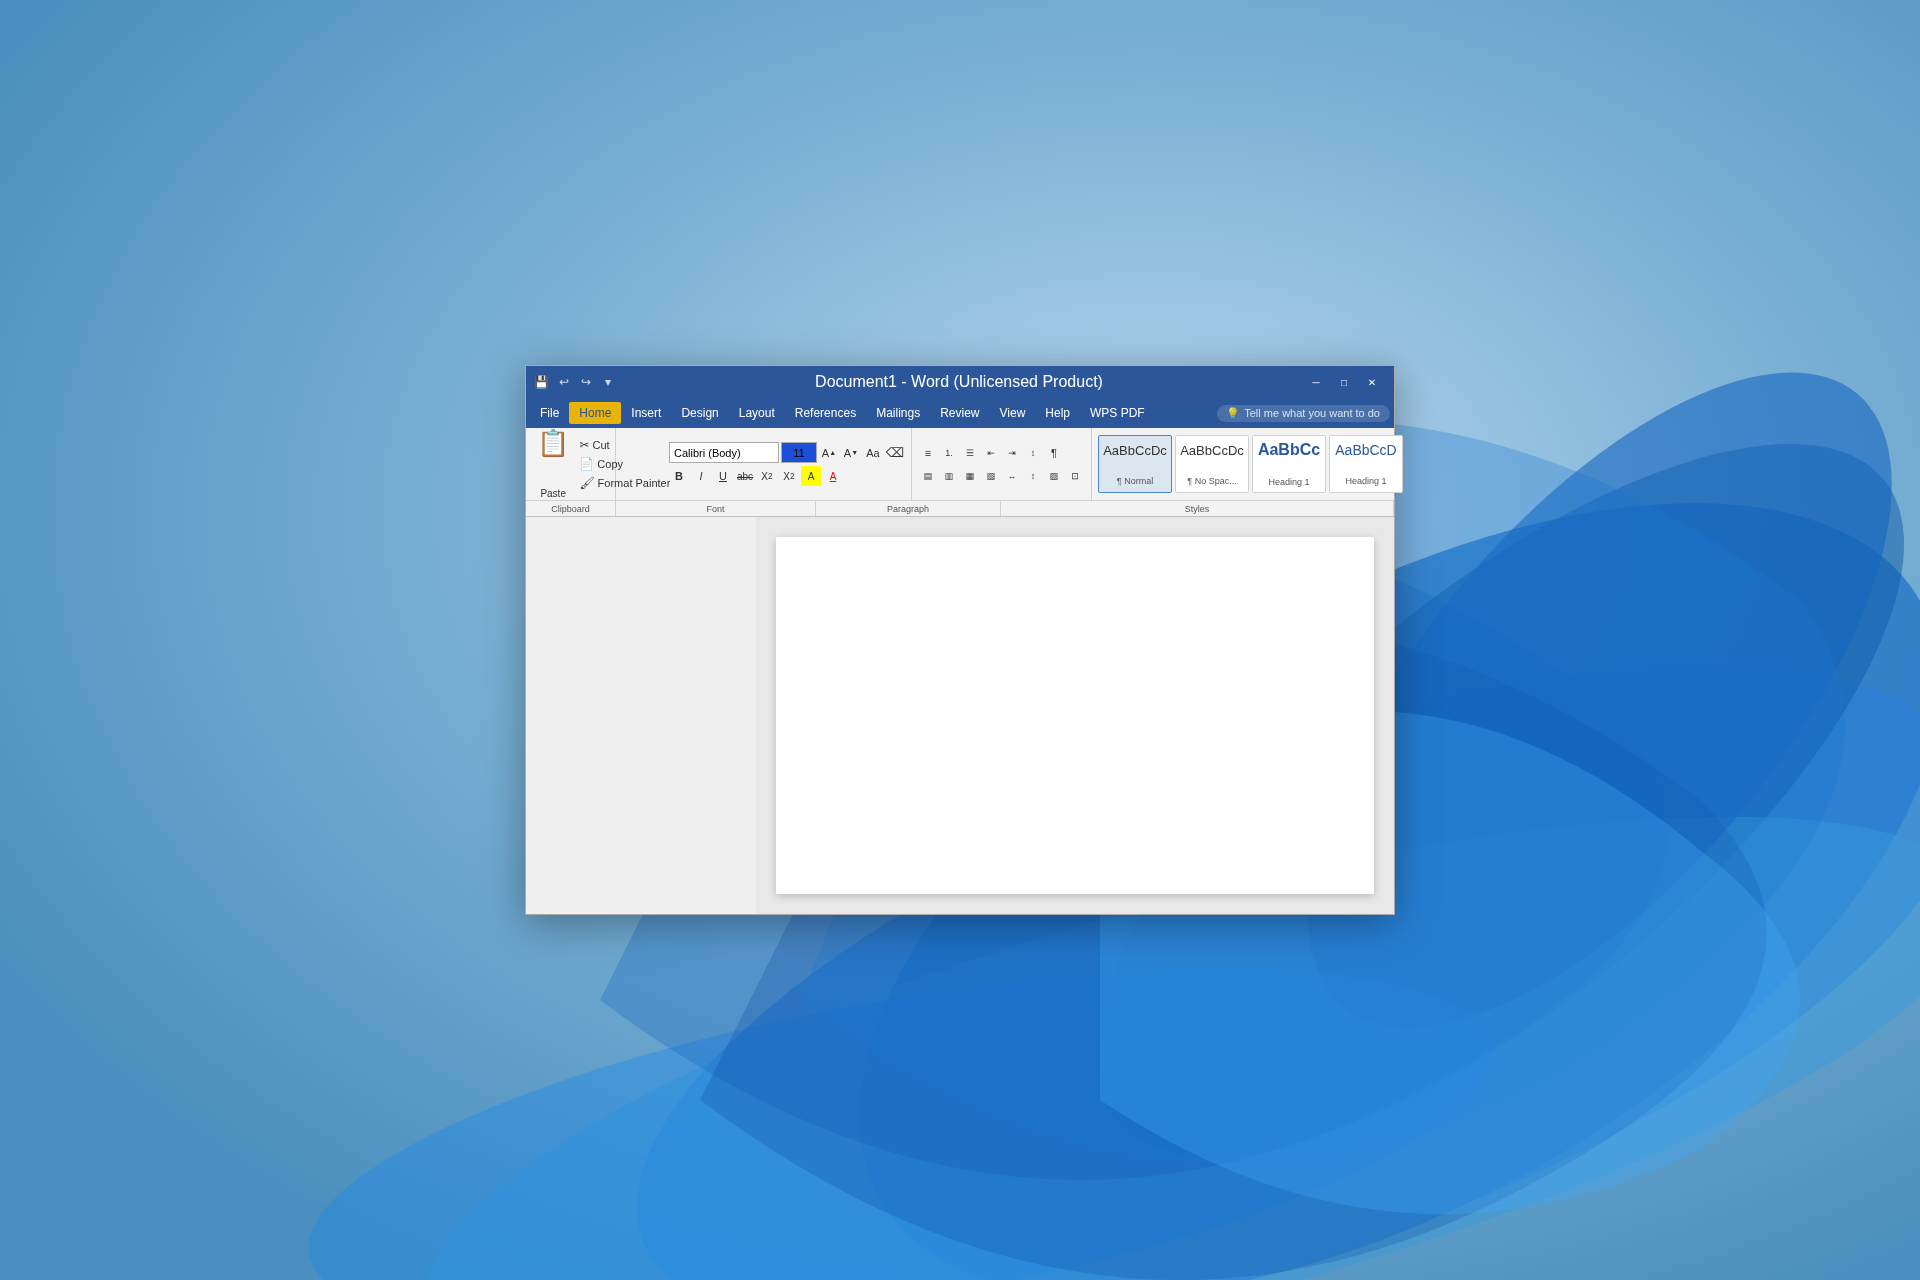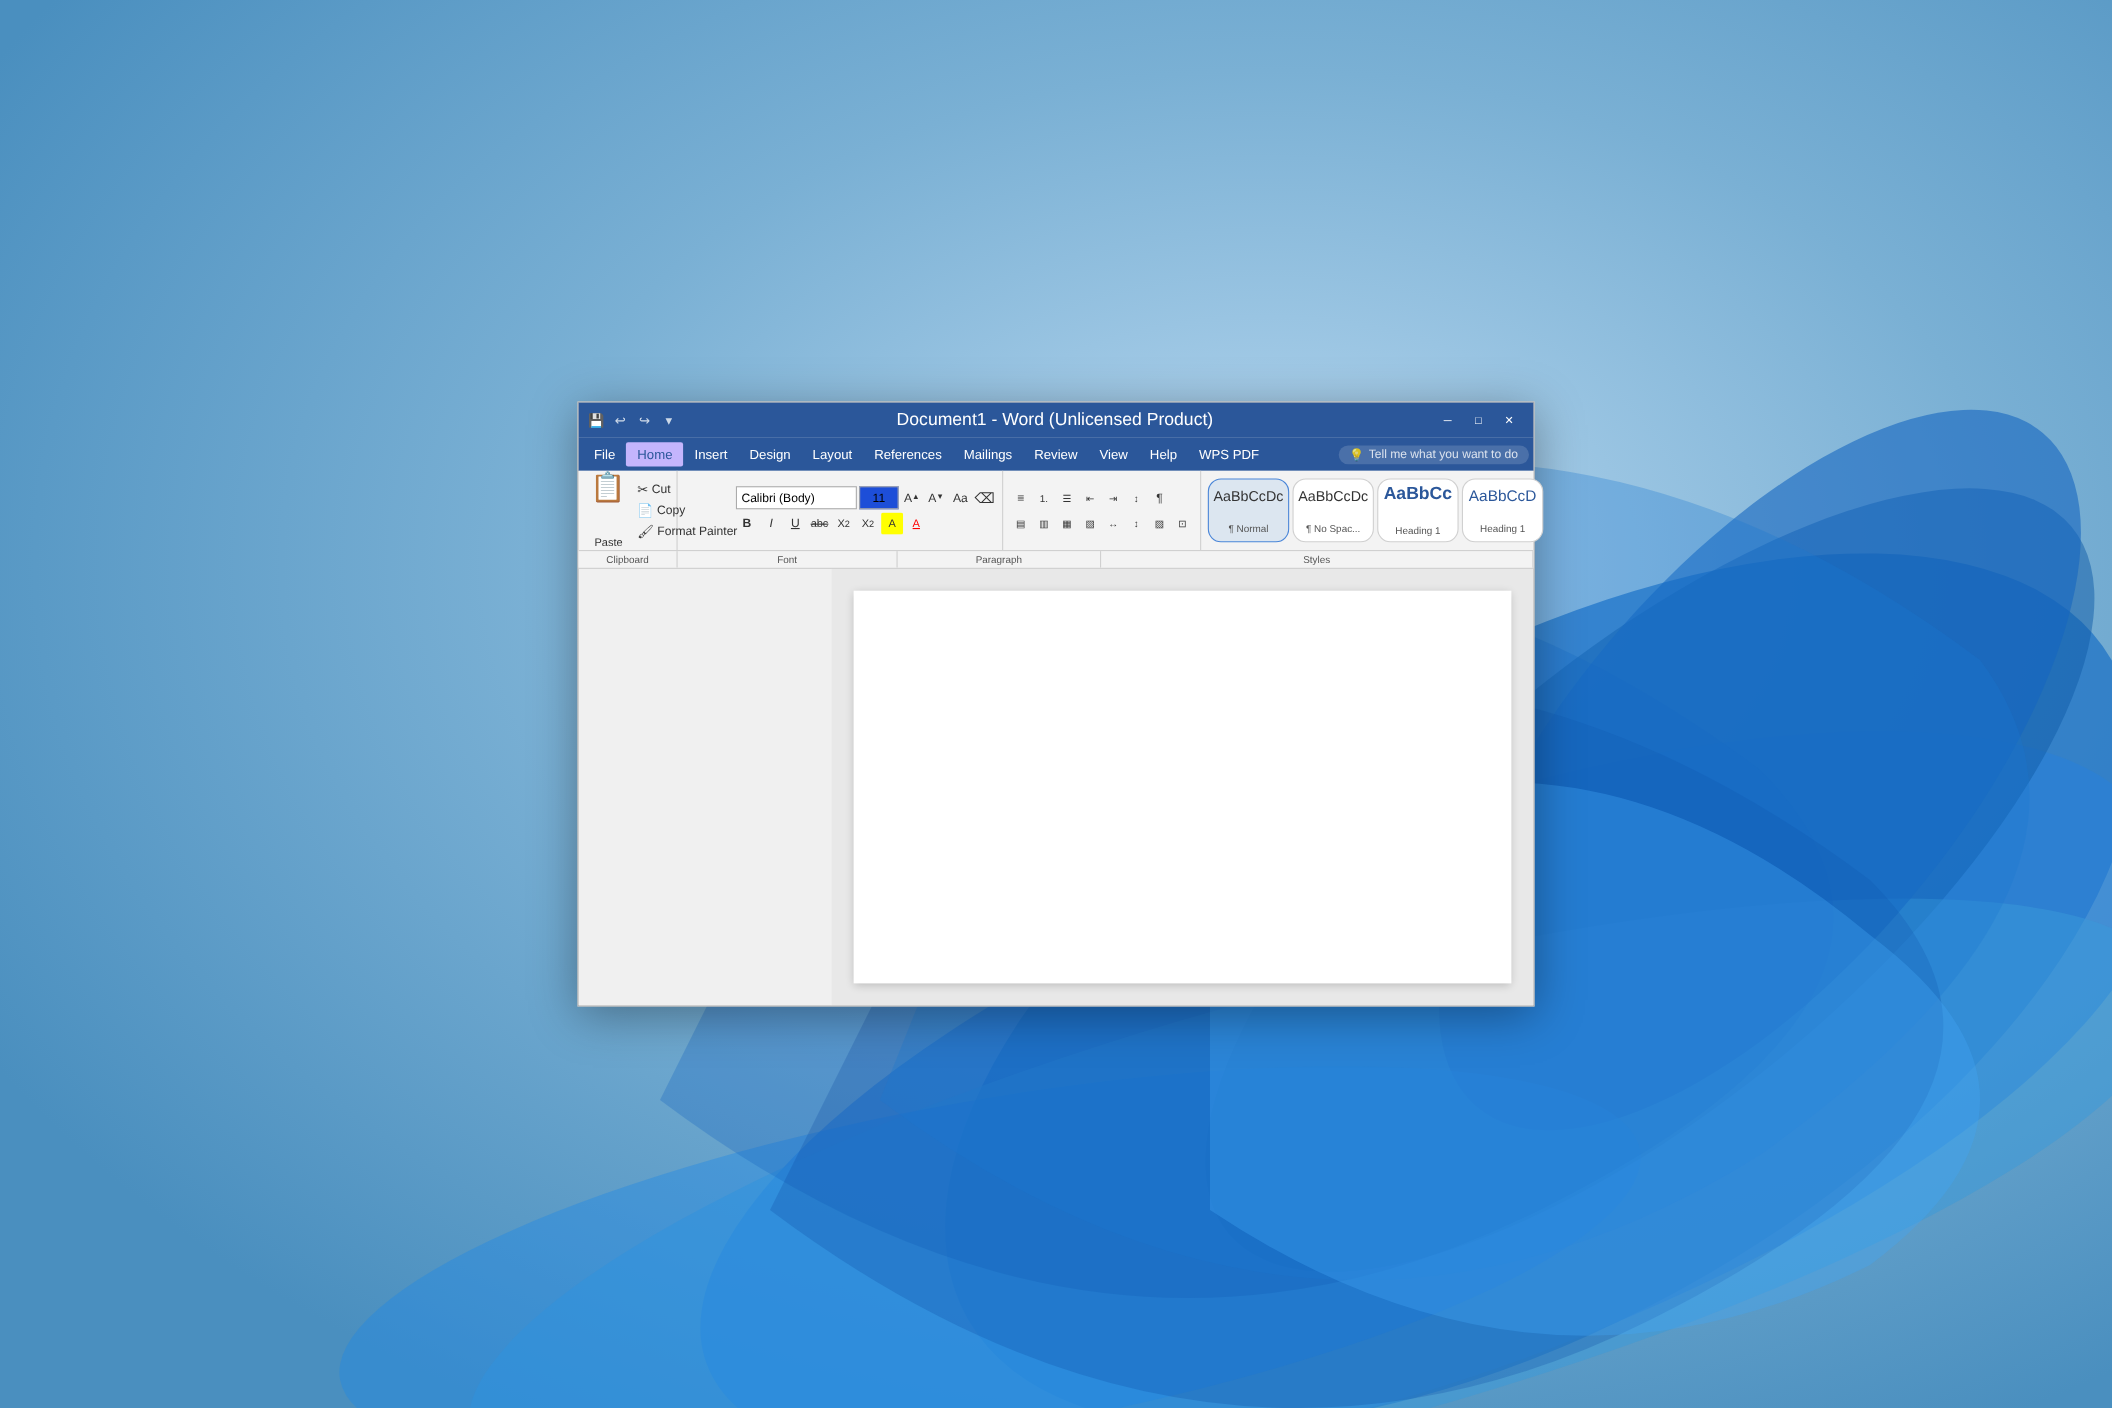--- a/index.html
+++ b/index.html
@@ -105,21 +105,21 @@
     .menu-item {
       padding: 4px 10px;
       color: white;
       font-size: 12px;
       cursor: pointer;
       border-radius: 2px;
       white-space: nowrap;
     }
 
     .menu-item.active {
-      background: #c4b5fd;
+      background: #eab308;
       color: #2b579a;
     }
 
     .menu-bar-right {
       margin-left: auto;
       display: flex;
       align-items: center;
       gap: 4px;
     }
 
@@ -334,21 +334,21 @@
     }
 
     .st-item {
       display: flex;
       flex-direction: column;
       align-items: center;
       justify-content: center;
       width: 74px;
       height: 58px;
       border: 1px solid #d0d0d0;
-      border-radius: 12px;
+      border-radius: 2px;
       background: white;
       cursor: pointer;
       padding: 2px;
     }
     .st-item.selected { background: #dce6f0; border-color: #4a86d8; }
 
     .st-preview-normal { font-size: 13px; color: #333; }
     .st-preview-nospace { font-size: 13px; color: #333; }
     .st-preview-h1 { font-size: 16px; color: #2b579a; font-weight: bold; }
     .st-preview-h2 { font-size: 14px; color: #2b579a; }

